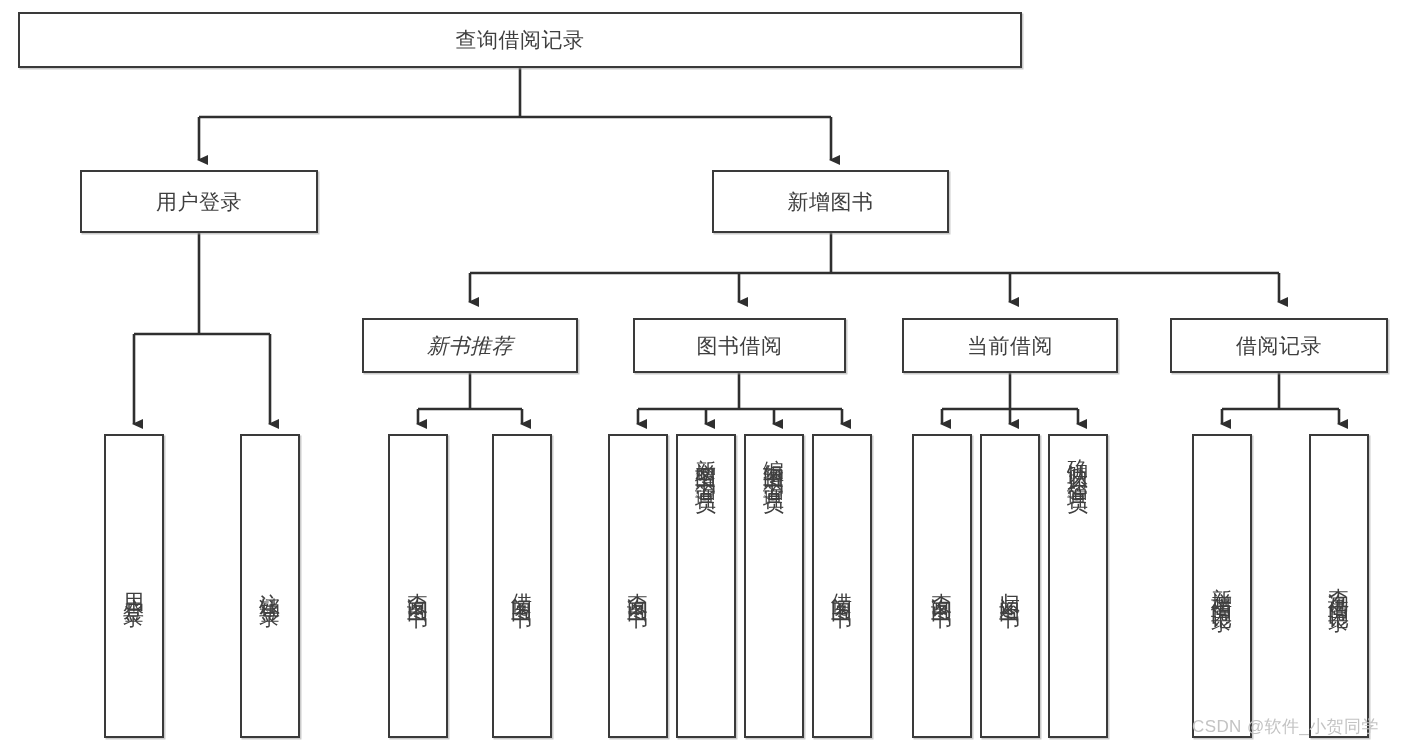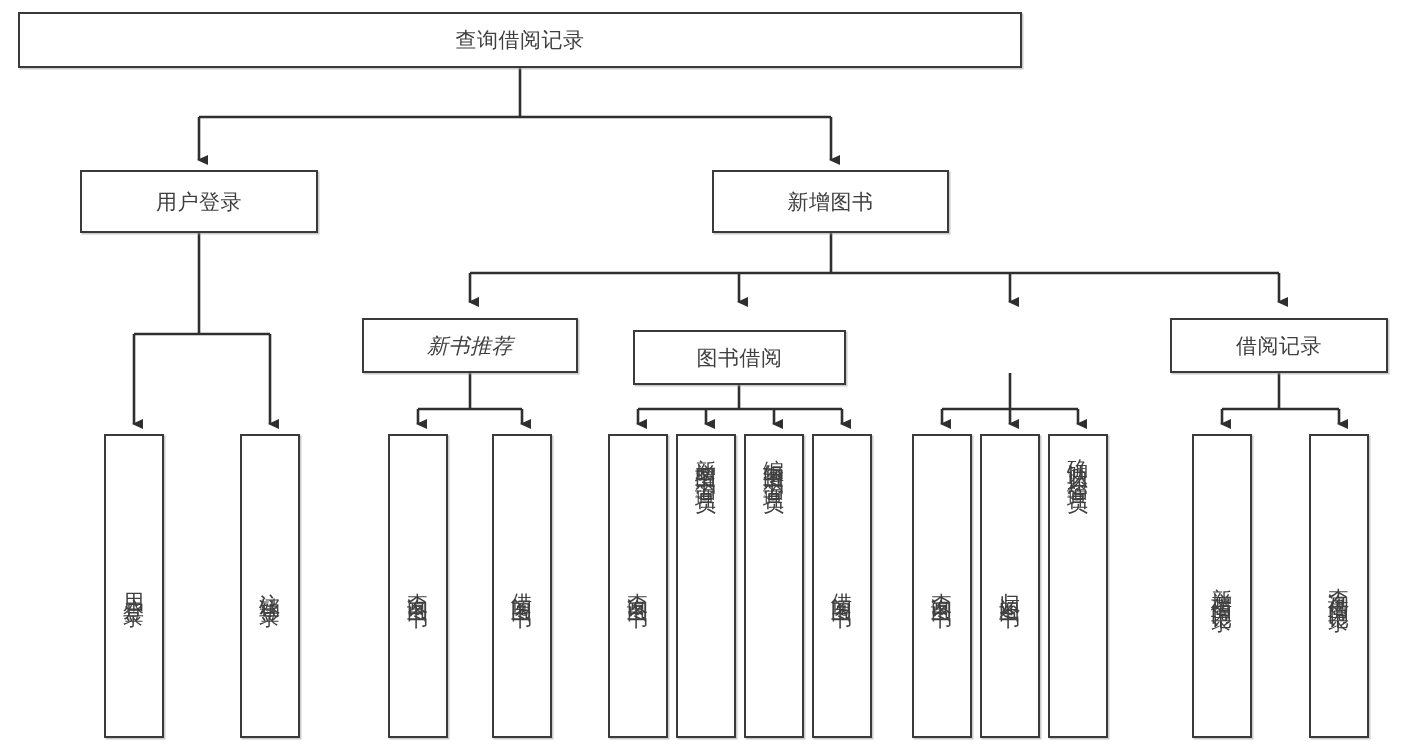--- a/index.html
+++ b/index.html
@@ -137,24 +137,27 @@
   </div>
 
   <div class="node" style="left:712px; top:170px; width:237px; height:63px;">
     <span class="node-label">新增图书</span>
   </div>
 
   <div class="node" style="left:362px; top:318px; width:216px; height:55px;font-style:italic;">
     <span class="node-label">新书推荐</span>
   </div>
 
-  <div class="node" style="left:633px; top:318px; width:213px; height:55px;margin-top:12px;">
+  <div class="node" style="left:633px; top:318px; width:213px; height:55px;">
     <span class="node-label">图书借阅</span>
   </div>
 
+  <div class="node" style="left:902px; top:318px; width:216px; height:55px;">
+    <span class="node-label">当前借阅</span>
+  </div>
 
   <div class="node" style="left:1170px; top:318px; width:218px; height:55px;justify-content:center;">
     <span class="node-label">借阅记录</span>
   </div>
 
   <div class="node vertical mid" style="left:104px; top:434px; width:60px; height:304px;">
     <span class="node-label">用户登录</span>
   </div>
 
   <div class="node vertical mid" style="left:240px; top:434px; width:60px; height:304px;">
@@ -198,14 +201,15 @@
   </div>
 
   <div class="node vertical mid" style="left:1192px; top:434px; width:60px; height:304px;">
     <span class="node-label">新增借阅记录</span>
   </div>
 
   <div class="node vertical mid" style="left:1309px; top:434px; width:60px; height:304px;">
     <span class="node-label">查询借阅记录</span>
   </div>
 
+  <div class="watermark" style="left:1192px; top:715px;">CSDN @软件_小贺同学</div>
 
 </div>
 
 </body></html>

